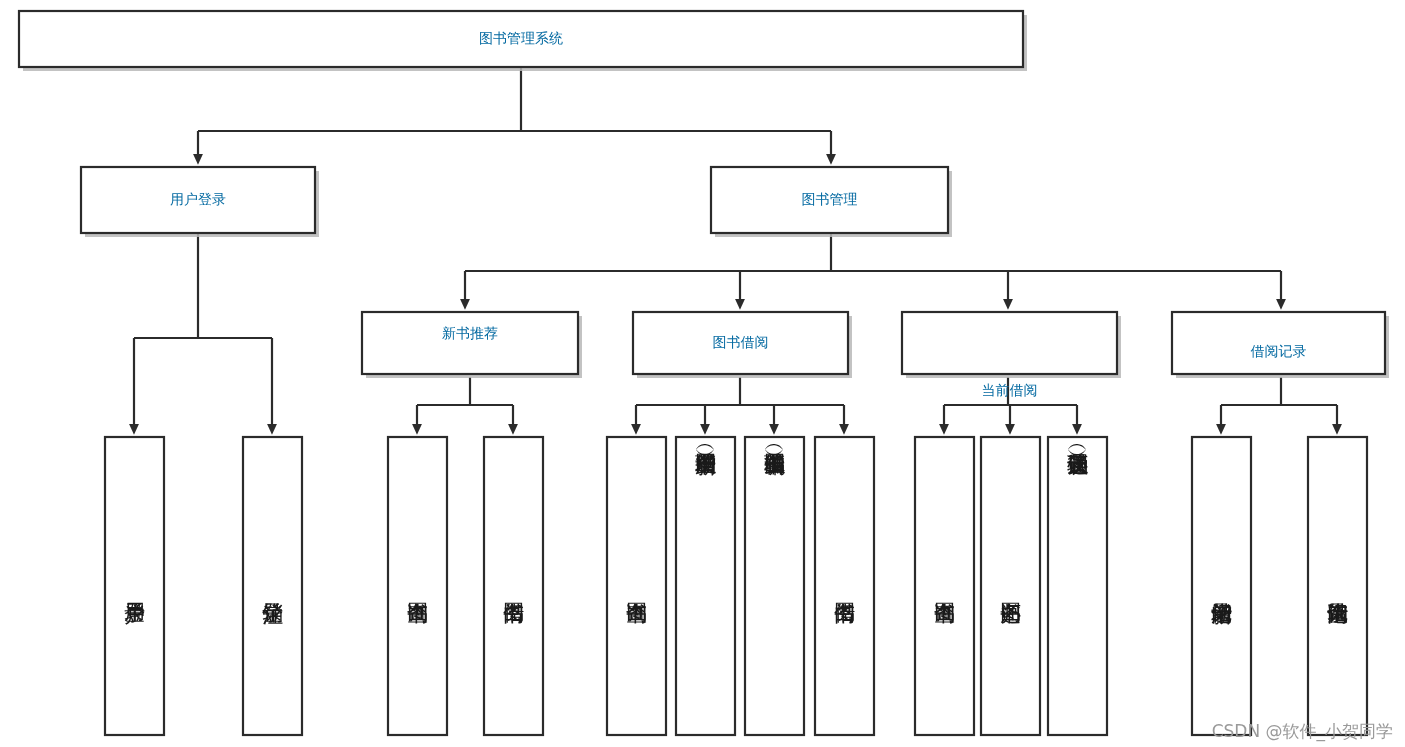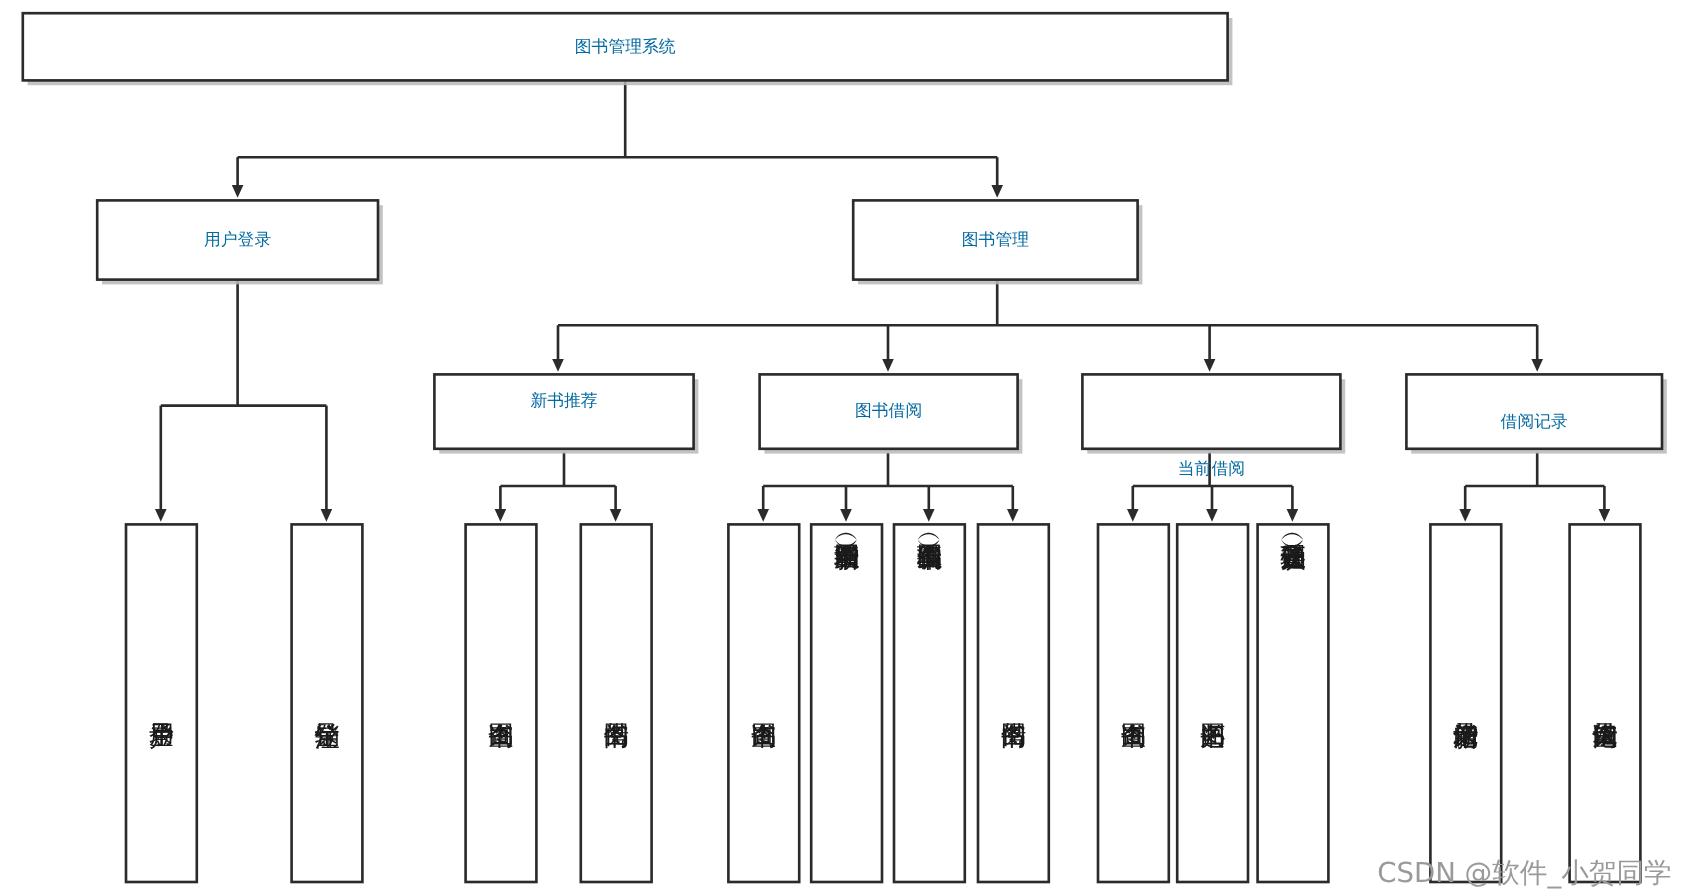--- a/index.html
+++ b/index.html
@@ -65,21 +65,21 @@
     font-size: 14px;
     color: #0369a1;
     pointer-events: none;
     white-space: nowrap;
   }
   #watermark {
     position: absolute;
     right: 12px;
     bottom: 4px;
     font-family: "DejaVu Sans", "Liberation Sans", sans-serif;
-    font-size: 23px;
+    font-size: 17px;
     color: #9a9a9a;
     white-space: nowrap;
     pointer-events: none;
   }
 </style>
 </head>
 <body>
 
 <div id="diagram-root">
 

